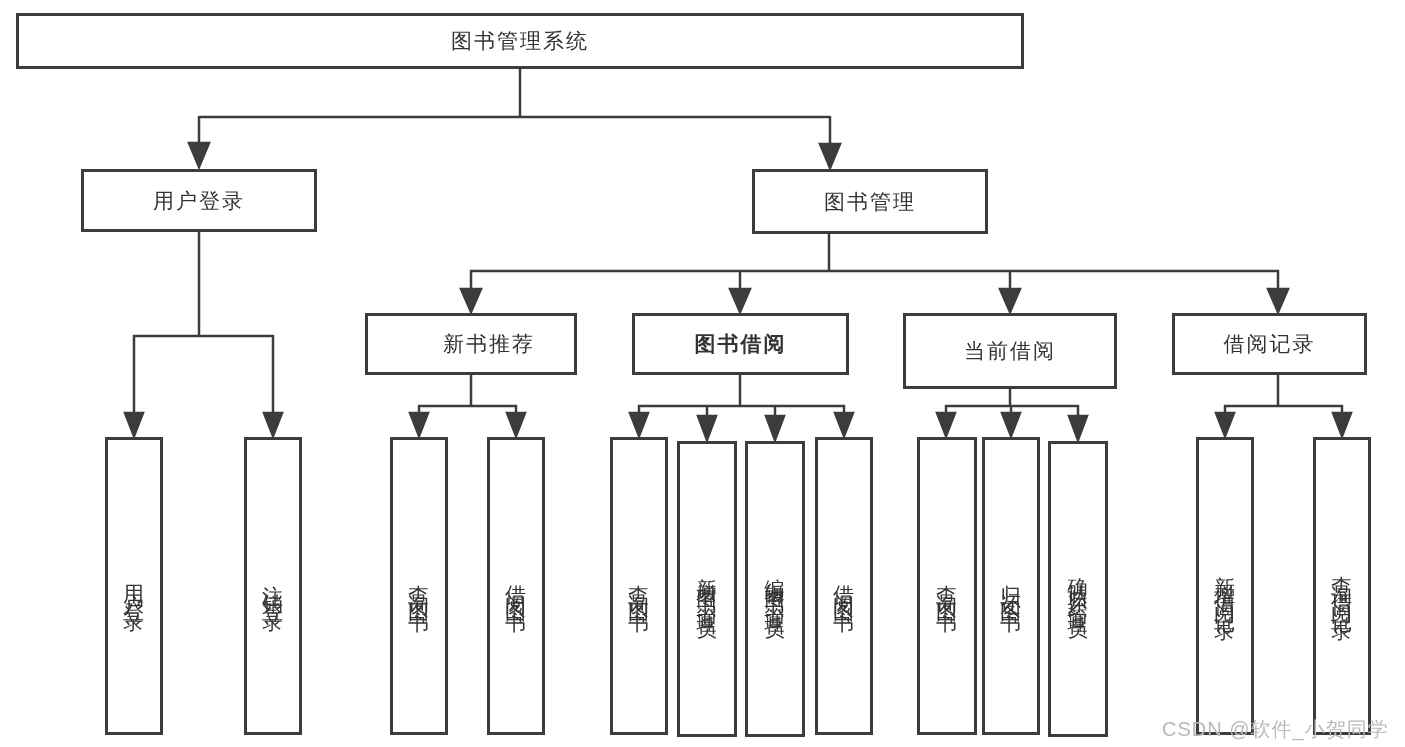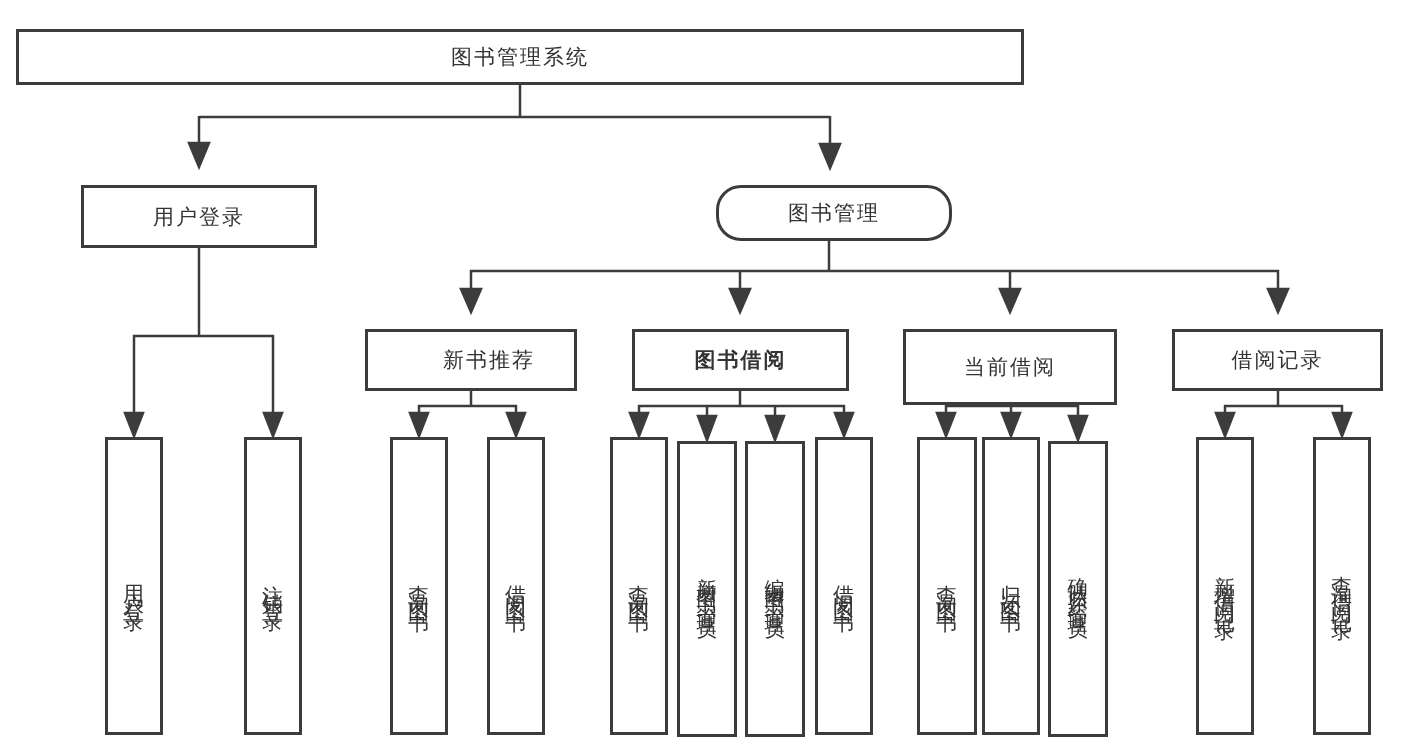--- a/index.html
+++ b/index.html
@@ -9,35 +9,35 @@
     position: relative; overflow: hidden;
   }
   .canvas { position: absolute; left: 0; top: 0; width: 1405px; height: 747px; }
   svg.connectors { position: absolute; left: 0; top: 0; width: 1405px; height: 747px; z-index: 1; }
   .box {
     position: absolute; box-sizing: border-box;
     background: #ffffff; border: 3px solid #3c3c3c;
     display: flex; align-items: center; justify-content: center;
     color: #333333; z-index: 2;
   }
-  .h { font-size: 21px; letter-spacing: 2px; white-space: nowrap; margin-top: 16px; }
+  .h { font-size: 21px; letter-spacing: 2px; white-space: nowrap; }
   .v {
     writing-mode: vertical-rl; text-orientation: mixed;
     font-size: 21px; letter-spacing: 9px; line-height: 1;
   }
   .v-long { font-size: 20px; letter-spacing: 6px; }
 
   
   #n-root          { left: 16px;  top: 13px;  width: 1008px; height: 56px; }
   #n-user-login    { left: 81px;  top: 169px; width: 236px;  height: 63px; }
-  #n-book-mgmt     { left: 716px; top: 169px; width: 236px;  height: 56px; border-radius: 25px; }
+  #n-book-mgmt     { left: 752px; top: 169px; width: 236px;  height: 65px; }
   #n-new-book-rec  { left: 365px; top: 313px; width: 212px;  height: 62px; padding-left: 36px; }
   #n-book-borrow   { left: 632px; top: 313px; width: 217px;  height: 62px; font-weight: bold; }
   #n-current-borrow{ left: 903px; top: 313px; width: 214px;  height: 76px; }
-  #n-borrow-record { left: 1172px;top: 313px; width: 211px;  height: 62px; text-align: right; }
+  #n-borrow-record { left: 1172px;top: 313px; width: 195px;  height: 62px; text-align: right; }
 
   .leaf { top: 437px; width: 58px; height: 298px; }
   #l-user-login { left: 105px; }
   #l-logout     { left: 244px; }
   #l-rec-query  { left: 390px; }
   #l-rec-borrow { left: 487px; }
   #l-bb-query   { left: 610px; }
   #l-bb-add     { left: 677px; top: 441px; width: 60px; height: 296px; }
   #l-bb-edit    { left: 745px; top: 441px; width: 60px; height: 296px; }
   #l-bb-borrow  { left: 815px; }
@@ -197,13 +197,14 @@
     <span>确认归还（管理员）</span>
   </div>
 
   <div class="box v leaf" id="l-br-add">
     <span>新增借阅记录</span>
   </div>
   <div class="box v leaf" id="l-br-query">
     <span>查询借阅记录</span>
   </div>
 
+  <div class="watermark">CSDN @软件_小贺同学</div>
 </div>
 
 </body></html>

